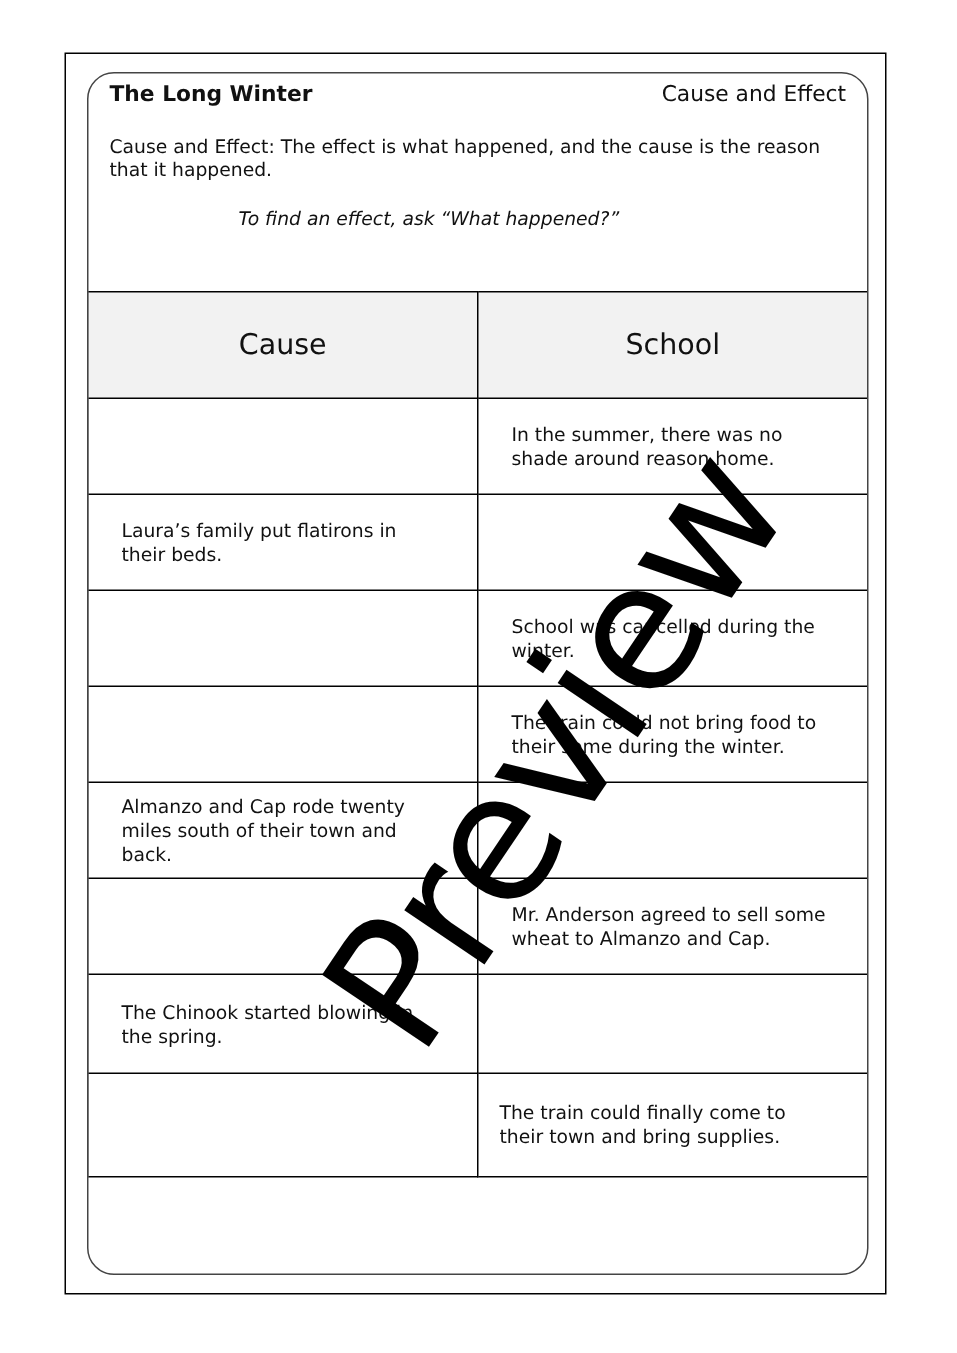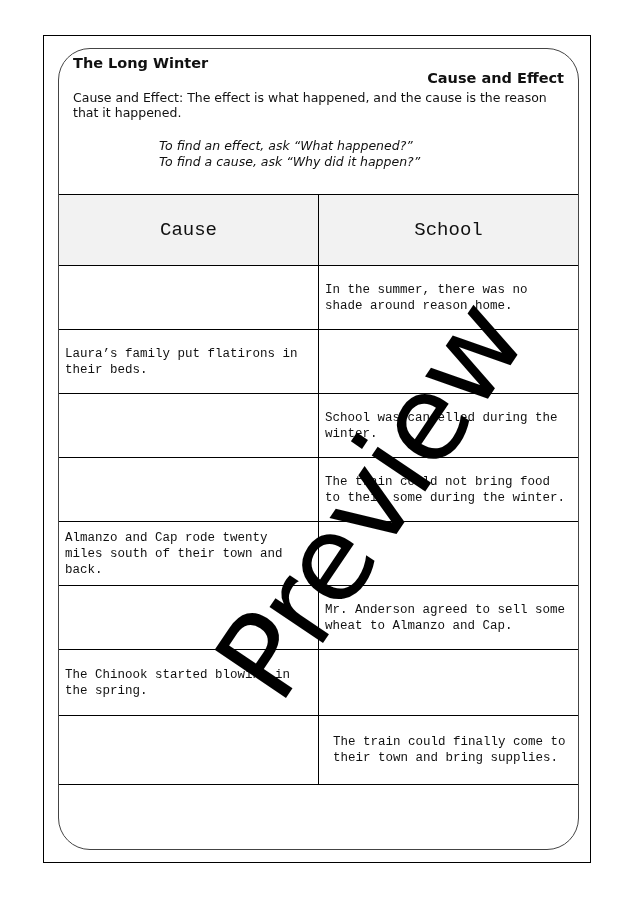--- a/index.html
+++ b/index.html
@@ -1,29 +1,29 @@
 <!DOCTYPE html>
 <html><head>
   <meta charset="utf-8">
   <style>
     html, body { margin: 0; padding: 0; background: #ffffff; }
     body { width: 638px; height: 902px; position: relative; overflow: hidden;
            font-family: "DejaVu Sans", "Liberation Sans", sans-serif; color: #111; }
     .page-border { position: absolute; left: 43px; top: 35px; width: 548px; height: 828px;
                    border: 1px solid #000; box-sizing: border-box; }
     .card { position: absolute; left: 58px; top: 48px; width: 521px; height: 802px;
-            border: 1px solid #444; border-radius: 32px; box-sizing: border-box; overflow: hidden; background: #fff; }
+            border: 1px solid #444; border-radius: 18px; box-sizing: border-box; overflow: hidden; background: #fff; }
     .title-left { position: absolute; left: 14px; top: 6px; font-weight: bold; font-size: 14.5px; }
-    .title-right { position: absolute; right: 14px; top: 21px; font-weight: bold; font-size: 14.5px; }
+    .title-right { position: absolute; right: 14px; top: 6px; font-weight: normal; font-size: 14.5px; }
     .intro { position: absolute; left: 14px; top: 41px; width: 480px; font-size: 12.5px; line-height: 15px; }
     .tips { position: absolute; left: 100px; top: 89px; font-size: 12.5px; line-height: 16px; font-style: italic; }
     .tips div { white-space: nowrap; }
     table.ce { position: absolute; left: -1px; top: 145px; width: 521px; border-collapse: collapse; table-layout: fixed; }
     table.ce td, table.ce th { border: 1px solid #000; font-size: 12.5px; line-height: 16px; vertical-align: middle;
-                               padding: 0 6px; text-align: left; font-weight: normal; font-family: Liberation Mono, monospace; }
+                               padding: 0 22px; text-align: left; font-weight: normal; }
     table.ce th { background: #f2f2f2; font-size: 19px; text-align: center; height: 70px; }
     table.ce col.c1 { width: 260px; }
     table.ce tr.r td { height: 63px; }
     table.ce tr.r.tall td { height: 65px; }
     table.ce tr.r.last td { height: 68px; }
     table.ce td.effect.indent { padding-left: 14px; }
     .watermark { position: absolute; left: 210px; top: 290px; width: 320px; height: 420px; pointer-events: none; }
     .watermark span { position: absolute; left: 50%; top: 50%; transform: translate(-50%, -50%) rotate(-56deg);
                       font-family: "DejaVu Sans", sans-serif; font-size: 118px; color: #000; white-space: nowrap;
                       letter-spacing: -2px; }
@@ -33,21 +33,20 @@
 
 <div class="page-border"></div>
 
 <div class="card">
   <div class="title-left">The Long Winter</div>
   <div class="title-right">Cause and Effect</div>
 
   <div class="intro">Cause and Effect: The effect is what happened, and the cause is the reason that it happened.</div>
   <div class="tips">
     <div>To find an effect, ask “What happened?”</div>
-    <div>To find a cause, ask “Why did it happen?”</div>
   </div>
 
   <table class="ce">
     <colgroup>
         <col class="c1">
         <col class="c2">
       </colgroup>
     <thead>
       <tr>
         <th>Cause</th>

